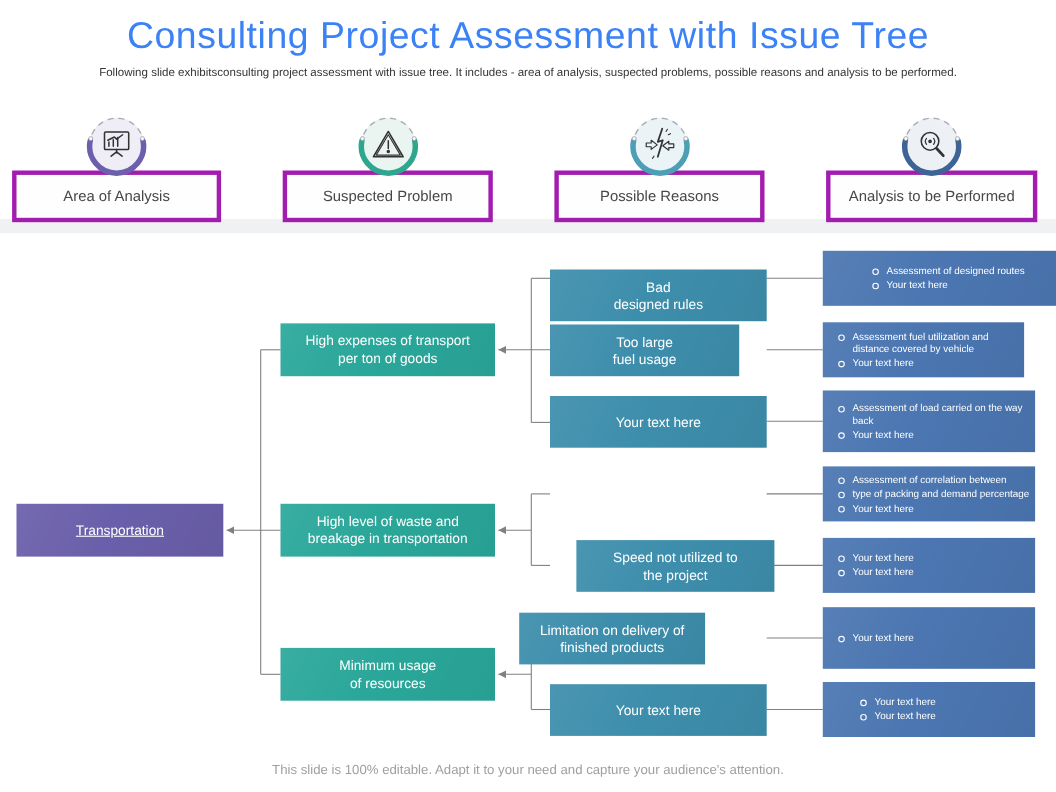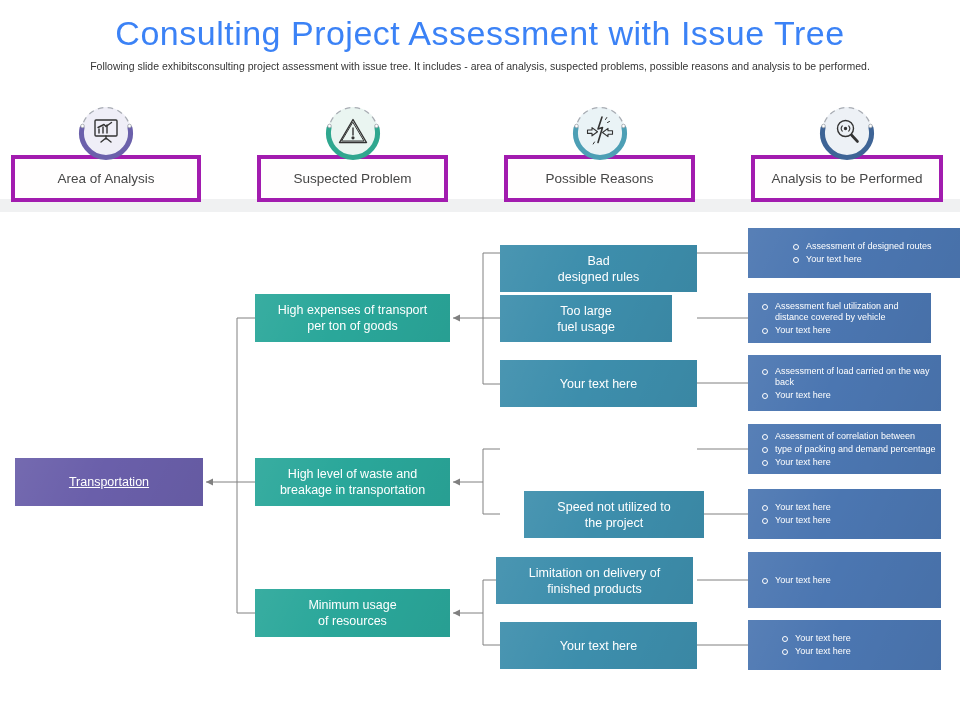--- a/index.html
+++ b/index.html
@@ -167,21 +167,21 @@
   <div class="box problem" style="left:255px;top:589px;width:195px;height:48px;">Minimum usage
 of resources</div>
 
   <div class="box reason" style="left:500px;top:245px;width:197px;height:47px;">Bad
 designed rules</div>
   <div class="box reason" style="left:500px;top:295px;width:172px;height:47px;">Too large
 fuel usage</div>
   <div class="box reason" style="left:500px;top:360px;width:197px;height:47px;">Your text here</div>
   <div class="box reason" style="left:500px;top:491px;width:180px;height:47px;margin-left:24px;">Speed not utilized to
 the project</div>
-  <div class="box reason" style="left:496px;top:557px;width:197px;height:47px;text-align:center;">Limitation on delivery of
+  <div class="box reason" style="left:472px;top:557px;width:169px;height:47px;text-align:center;">Limitation on delivery of
 finished products</div>
   <div class="box reason" style="left:500px;top:622px;width:197px;height:47px;">Your text here</div>
 
   <div class="box analysis" style="left:748px;top:228px;width:193px;height:50px;padding-left:31px;">
     <ul>
       <li>Assessment of designed routes</li>
       <li>Your text here</li>
     </ul>
   </div>
   <div class="box analysis" style="left:748px;top:293px;width:183px;height:50px;">
@@ -214,13 +214,14 @@
       <li>Your text here</li>
     </ul>
   </div>
   <div class="box analysis" style="left:748px;top:620px;width:193px;height:50px;">
     <ul style="padding-left:30px;">
       <li>Your text here</li>
       <li>Your text here</li>
     </ul>
   </div>
 
+  <div class="footer">This slide is 100% editable. Adapt it to your need and capture your audience's attention.</div>
 </div>
 
 </body></html>

